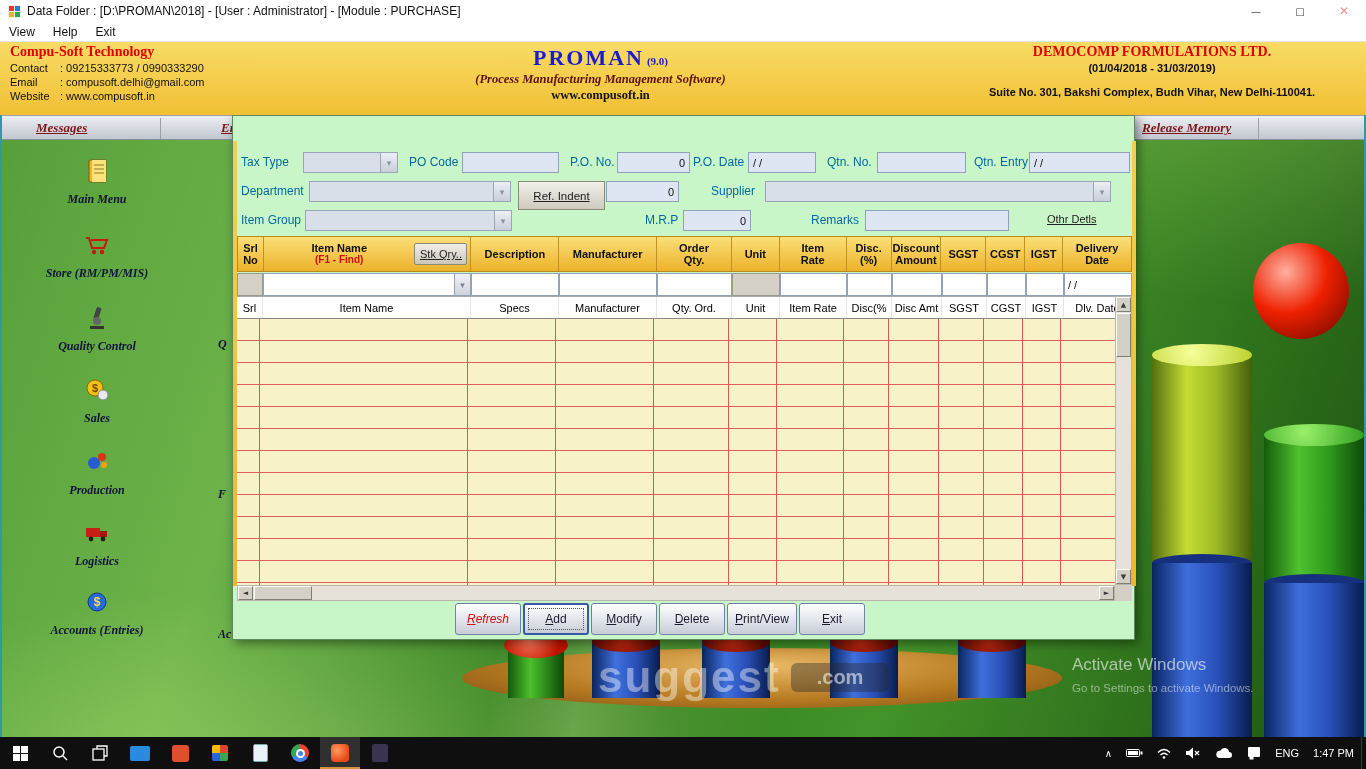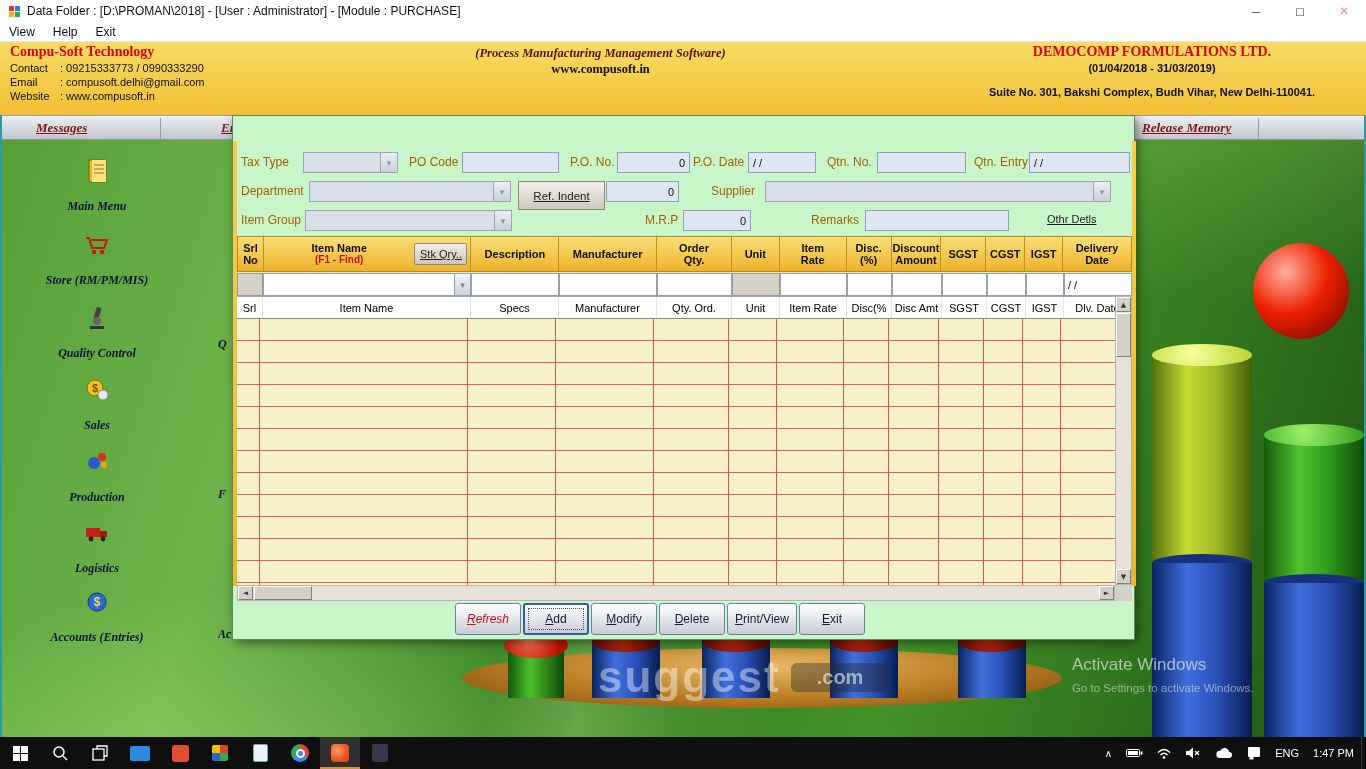--- a/index.html
+++ b/index.html
@@ -44,21 +44,21 @@
 
 
 .desktop{position:absolute;left:0;top:140px;width:1366px;height:597px;overflow:hidden;z-index:4;
 background:
  linear-gradient(100deg,transparent 40%,rgba(220,248,165,.28) 46%,rgba(220,248,165,.10) 53%,transparent 60%),
  radial-gradient(ellipse 700px 300px at 18% 108%,rgba(190,235,130,.40),transparent 65%),
  radial-gradient(ellipse 900px 420px at 92% -15%,rgba(170,225,110,.35),transparent 60%),
  linear-gradient(108deg,#57a039 0%,#6db34a 22%,#2f7a1d 48%,#449329 68%,#1b5210 100%)}
 .side-item{position:absolute;left:22px;width:150px;text-align:center;cursor:pointer}
 .side-item svg{display:block;margin:0 auto}
-.side-label{font-family:"Liberation Serif",serif;font-style:italic;font-weight:bold;font-size:12px;color:#12123a;margin-top:13px}
+.side-label{font-family:"Liberation Serif",serif;font-style:italic;font-weight:bold;font-size:12px;color:#12123a;margin-top:6px}
 .partial-label{position:absolute;left:218px;width:13px;overflow:hidden;font-family:"Liberation Serif",serif;font-style:italic;font-weight:bold;font-size:12px;color:#12123a;white-space:nowrap}
 .activate{position:absolute;left:1072px;top:515px;z-index:6}
 .activate .l1{font-size:17px;color:rgba(248,248,248,.62)}
 .activate .l2{font-size:11.5px;margin-top:7px;color:rgba(248,248,248,.5)}
 .bg-wm{position:absolute;left:598px;top:512px;display:flex;align-items:center;gap:10px}
 .bg-wm .t{font-weight:bold;font-size:44px;color:rgba(255,255,255,.42);letter-spacing:2px}
 .bg-wm .c{font-weight:bold;font-size:20px;color:rgba(255,255,255,.55);background:rgba(40,40,40,.4);padding:3px 26px;border-radius:6px}
 .frame-l,.frame-r{position:absolute;top:42px;width:2px;height:695px;background:#2f9aa6;z-index:6}
 .frame-l{left:0}.frame-r{left:1364px}
 
@@ -66,21 +66,21 @@
 .dialog{position:absolute;left:232px;top:115px;width:903px;height:525px;background:#c9f6c9;border:1px solid #5f8a5f;box-shadow:3px 3px 10px rgba(0,0,0,.45);z-index:10}
 .dlg-tabrow{position:absolute;left:0;top:0;width:901px;height:25px;background:linear-gradient(#f9e070,#f0bf33);border-bottom:1px solid #caa22a}
 .dlg-tab{position:absolute;top:2px;height:23px;display:flex;align-items:center;justify-content:center;font-size:12px;color:#111;border:1px solid #8a8a6a;border-bottom:none;border-radius:5px 5px 0 0;background:linear-gradient(#fffef6,#efe9d2);cursor:pointer}
 .dlg-tab.active{background:linear-gradient(#fdf2c2,#f3cf60)}
 .dlg-tab span{display:block}
 .dlg-tab span::first-letter{text-decoration:underline}
 .gold-strip{position:absolute;width:4px;top:25px;height:445px;background:linear-gradient(#f3cf50,#edb82a)}
 .dlg-calculator{position:absolute;left:232px;top:5px;font-size:12px;font-weight:bold;color:#2850d8;cursor:pointer}
 .dlg-title{position:absolute;left:320px;top:3px;width:320px;text-align:center;font-size:15px;font-weight:bold;color:#ff2200;letter-spacing:.5px}
 .dlg-status{position:absolute;left:688px;top:4px;font-size:14px;font-weight:bold;color:#2979e8}
-.flabel{position:absolute;font-size:12px;color:#a16207;white-space:nowrap}
+.flabel{position:absolute;font-size:12px;color:#0369a1;white-space:nowrap}
 .finput{position:absolute;height:21px;background:#dde6f2;border:1px solid #8fa0b8;font-size:11px;color:#101010;display:flex;align-items:center;padding:0 4px;cursor:text}
 .finput.num{justify-content:flex-end}
 .fcombo{position:absolute;height:21px;background:#d9dfe8;border:1px solid #9aa6b8;display:flex;cursor:pointer}
 .fcombo .arrow{margin-left:auto;width:17px;background:linear-gradient(#eceff4,#c9cfd9);border-left:1px solid #9aa6b8;display:flex;align-items:center;justify-content:center;font-size:9px;color:#8a93a3;font-family:"DejaVu Sans",sans-serif}
 .gray-btn{position:absolute;background:linear-gradient(#f2f0ea,#cfcabf);border:1px solid #8a8a78;display:flex;align-items:center;justify-content:center;font-size:11.5px;color:#222;text-decoration:underline;cursor:pointer}
 .link{position:absolute;font-size:11px;color:#222;text-decoration:underline;cursor:pointer}
 .ghead{position:absolute;left:4px;top:120px;width:895px;height:36px;display:flex;border:1px solid #b98a18}
 .gcell{height:100%;border-right:1px solid #c09020;background:linear-gradient(#fadf78,#edb22a);display:flex;flex-direction:column;align-items:center;justify-content:center;font-size:11px;font-weight:bold;color:#101010;line-height:12px;position:relative;text-align:center}
 .gcell:last-child{border-right:none}
 .gstack{display:flex;flex-direction:column;align-items:center}
@@ -155,20 +155,21 @@
       <div class="hdr-row">
           <span class="lbl">Email</span>
           <span>: compusoft.delhi@gmail.com</span>
         </div>
       <div class="hdr-row">
           <span class="lbl">Website</span>
           <span>: www.compusoft.in</span>
         </div>
     </div>
     <div class="hdr-center">
+      <div><span class="proman">PROMAN</span><span class="proman-ver">(9.0)</span></div>
       <div class="hdr-sub">(Process Manufacturing Management Software)</div>
       <div class="hdr-web">www.compusoft.in</div>
     </div>
     <div class="hdr-right">
       <div class="hdr-rcompany">DEMOCOMP FORMULATIONS LTD.</div>
       <div class="hdr-period">(01/04/2018 - 31/03/2019)</div>
       <div class="hdr-addr">Suite No. 301, Bakshi Complex,  Budh Vihar,  New Delhi-110041.</div>
     </div>
   </div>
 

